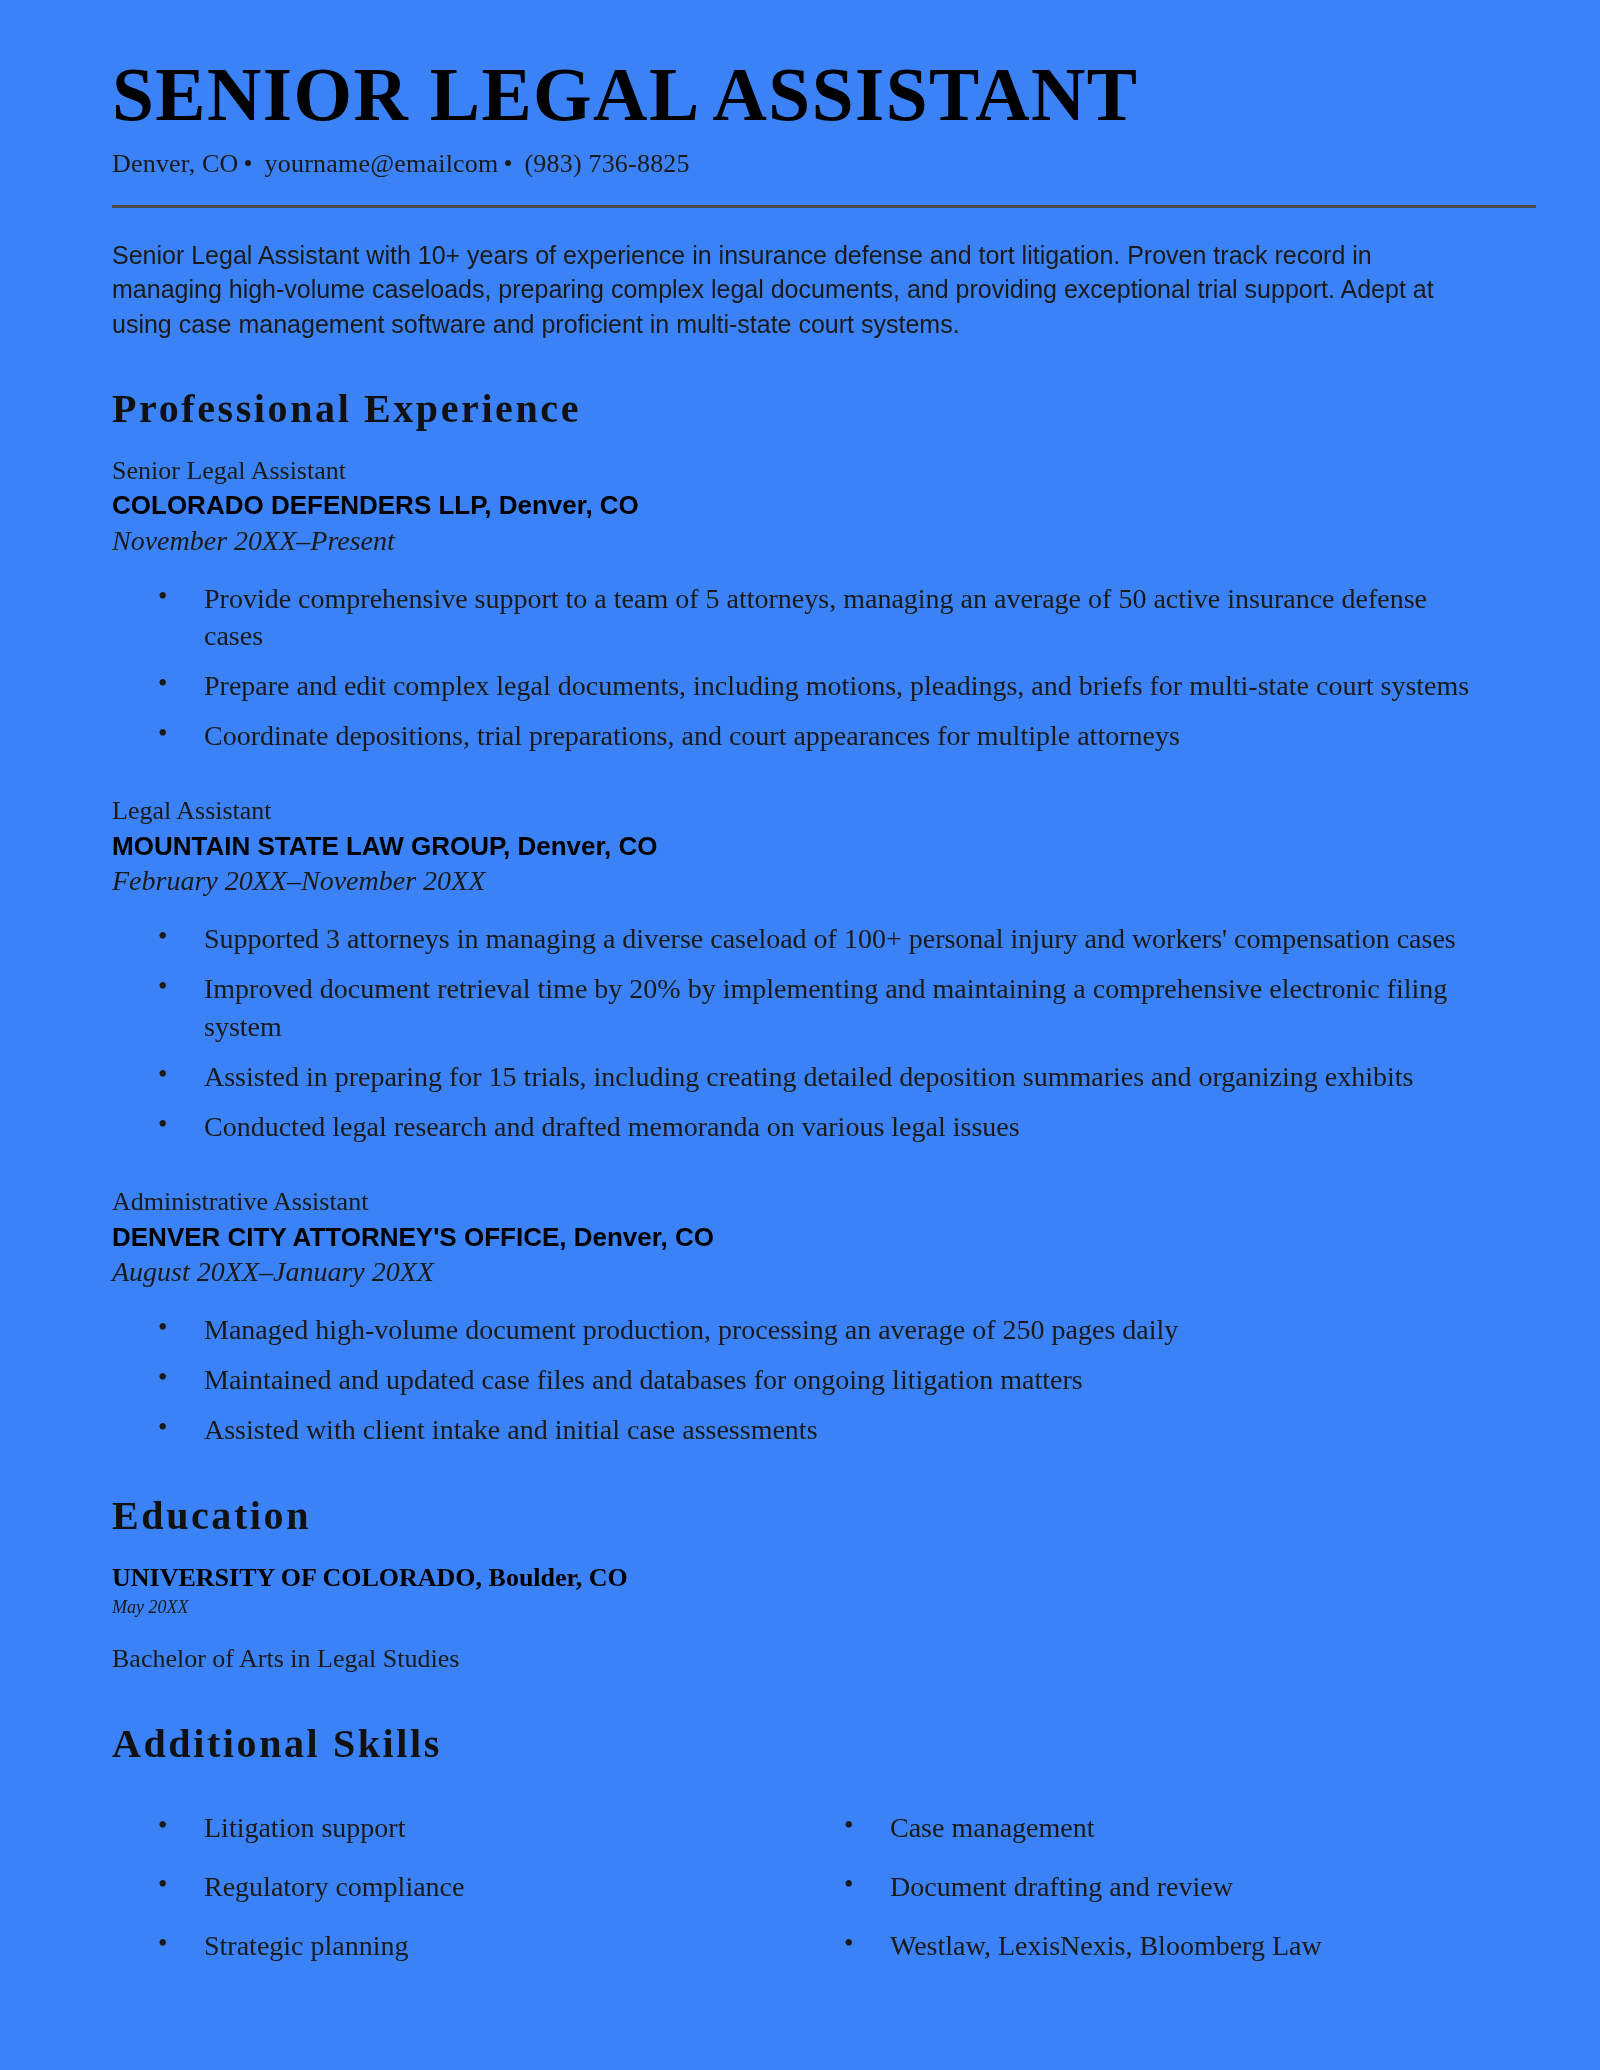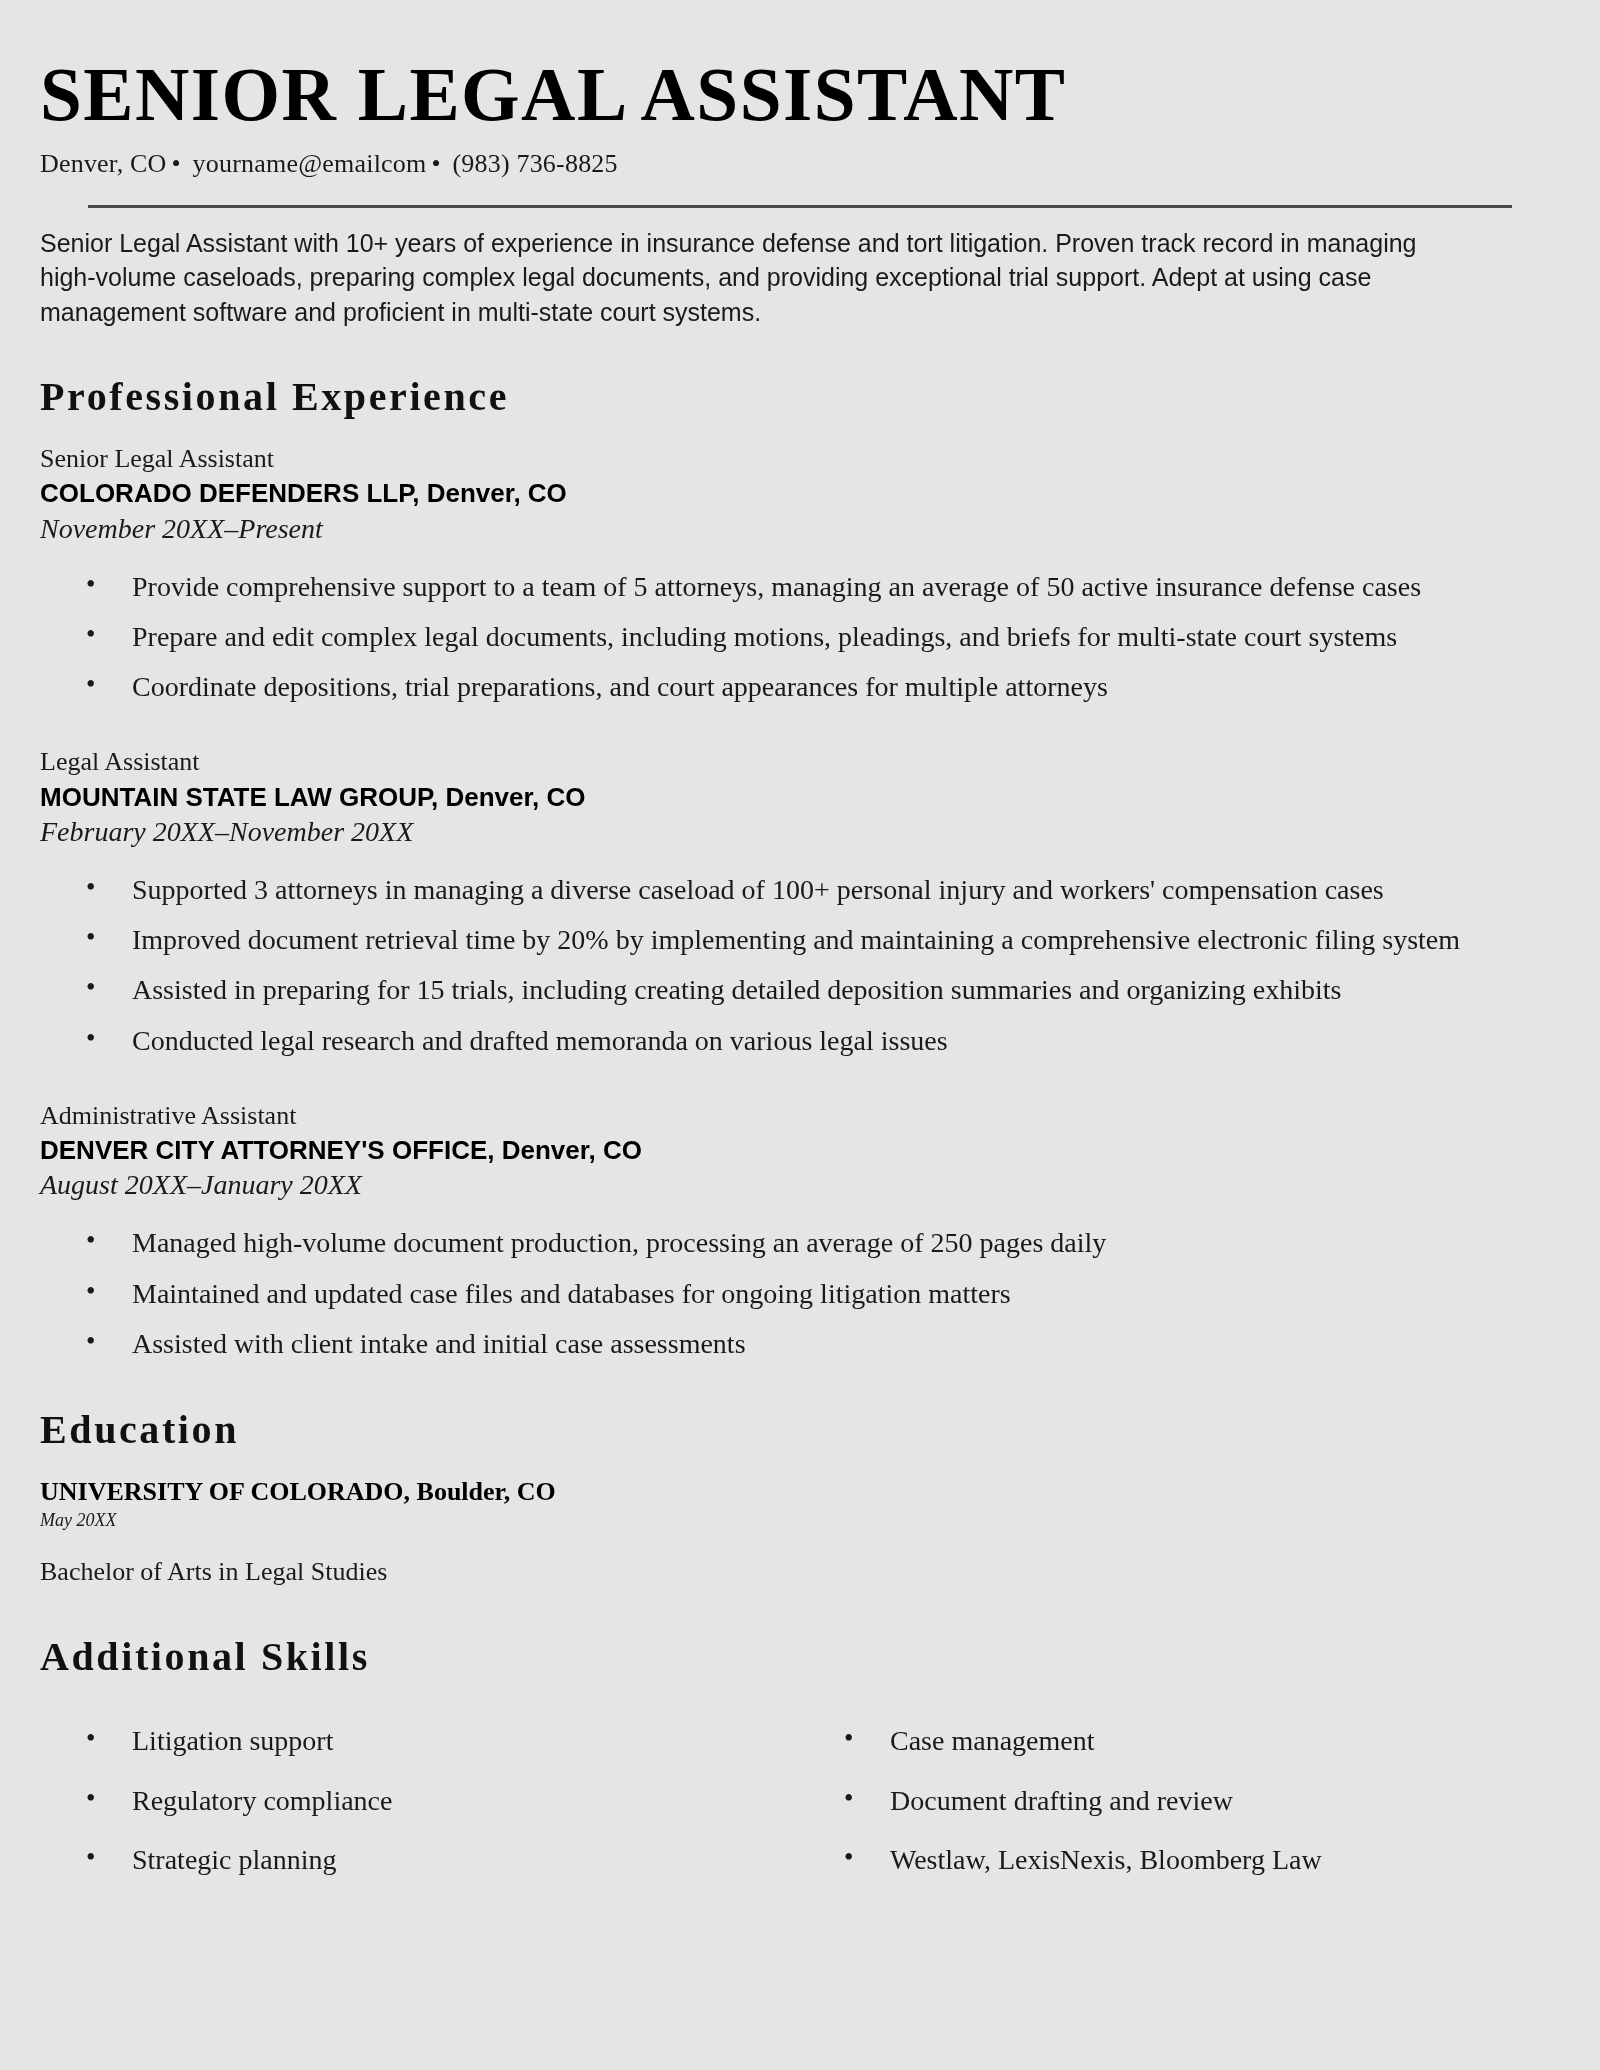--- a/index.html
+++ b/index.html
@@ -14,22 +14,22 @@
     overflow: hidden;
     font-family: "Liberation Serif", serif;
     color: #1a1a1a;
     -webkit-font-smoothing: antialiased;
   }
   .page {
     position: relative;
     width: 1600px;
     height: 2070px;
     box-sizing: border-box;
-    padding: 0 40px;
-    background: #e5e5e5;
+    padding: 0 112px;
+    background: #3b82f6;
   }
 
   
   .header {
     padding-top: 56px;
   }
   .name-title {
     font-family: "Liberation Serif", serif;
     font-size: 76px;
     font-weight: 700;
@@ -58,21 +58,21 @@
     border-top: 3px solid #4a4a4a;
     width: 1424px;
   }
 
   
   .summary {
     font-family: "Liberation Sans", sans-serif;
     font-size: 25px;
     line-height: 1.37;
     color: #1a1a1a;
-    margin-top: 18px;
+    margin-top: 30px;
     max-width: 1420px;
   }
 
   
   .section {
     margin-top: 44px;
   }
   .section-heading {
     font-family: "Liberation Serif", serif;
     font-size: 40px;

